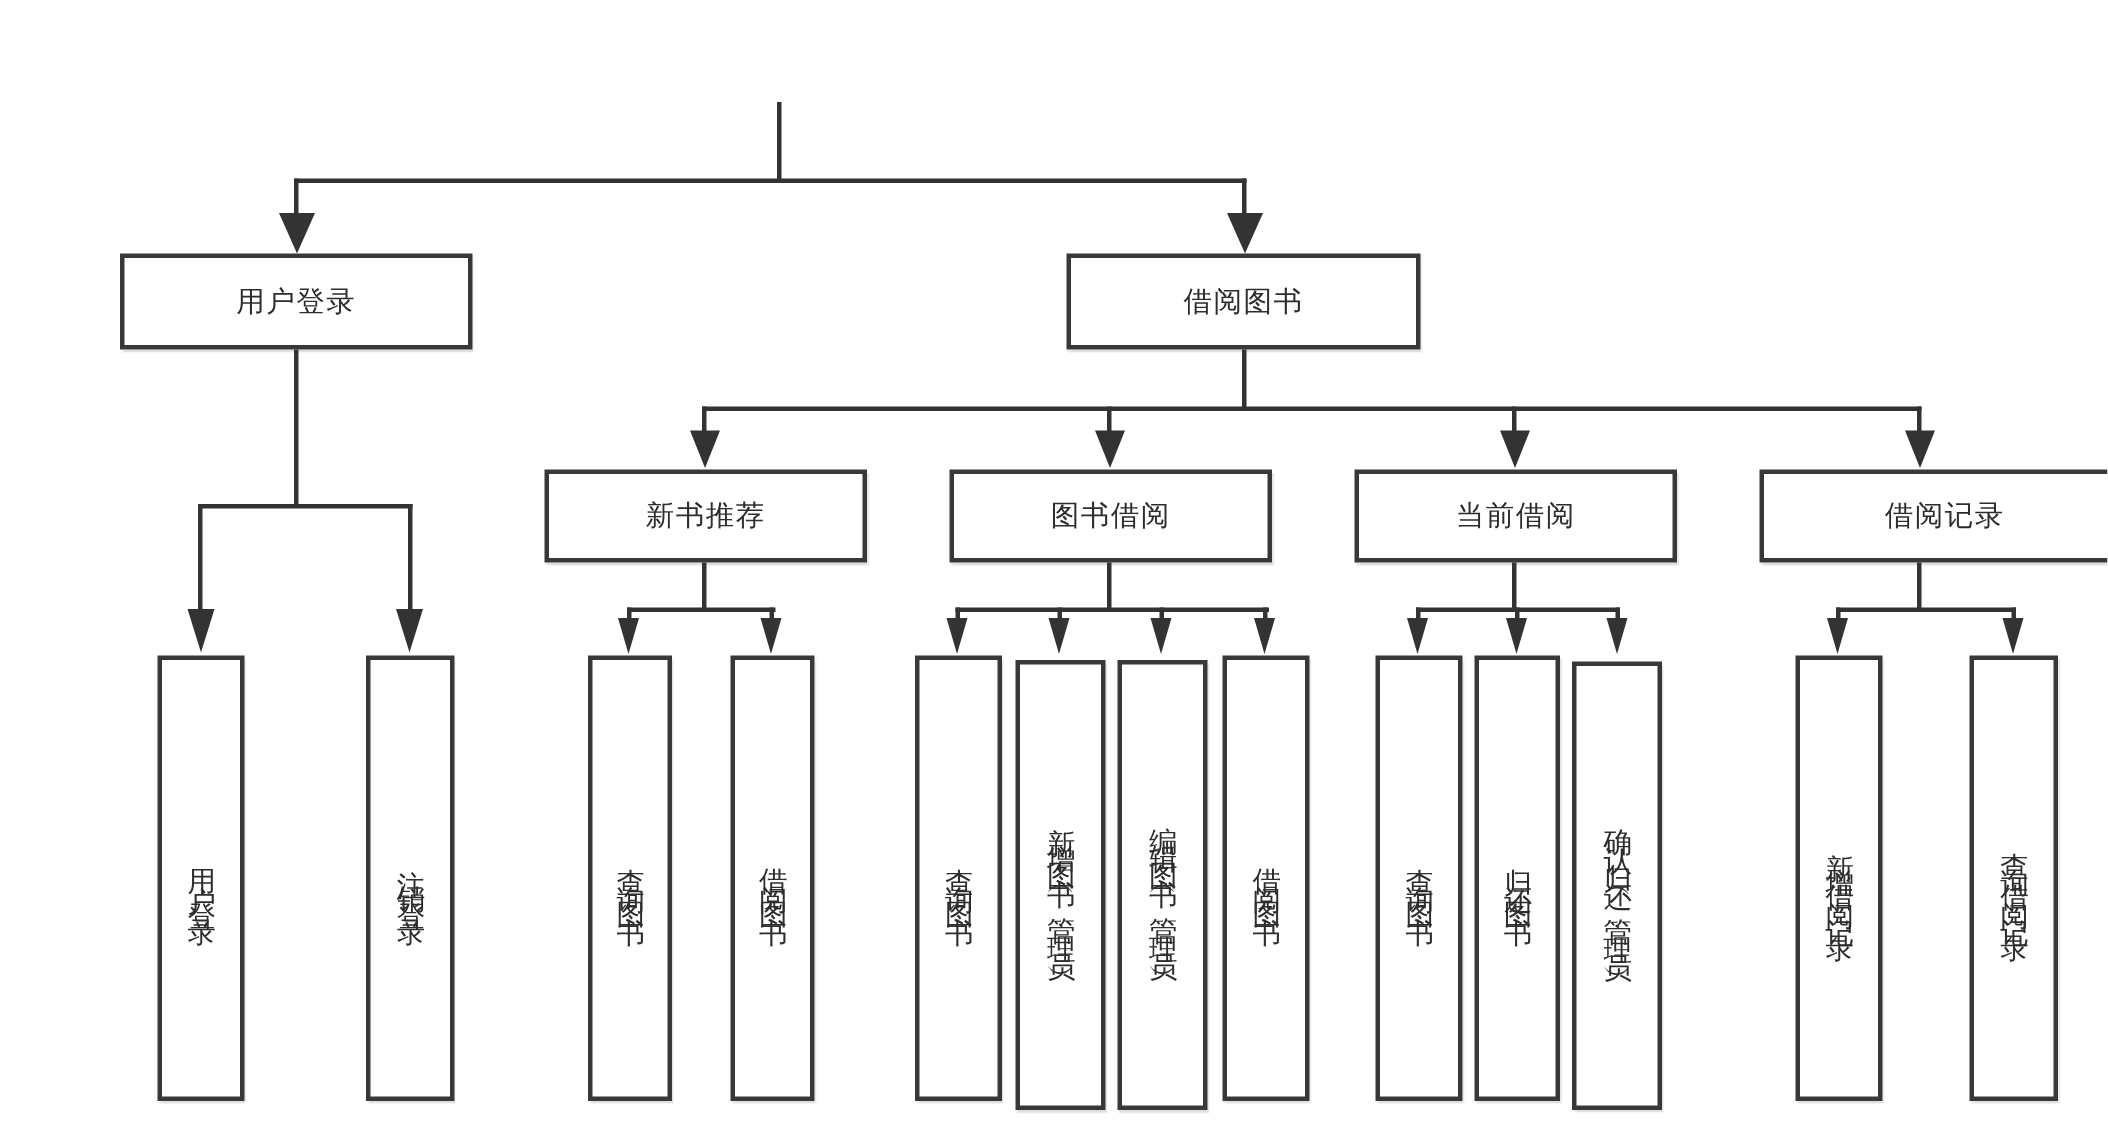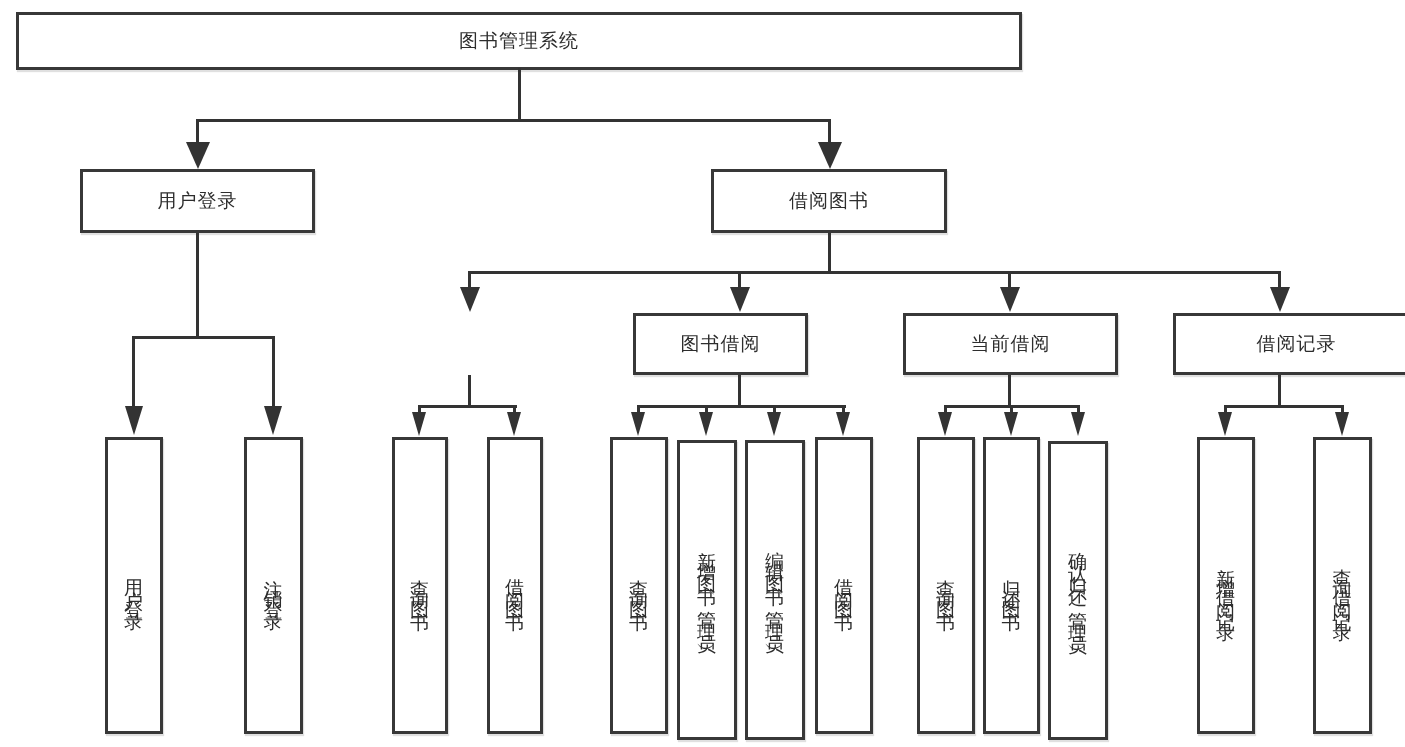--- a/index.html
+++ b/index.html
@@ -57,23 +57,20 @@
     letter-spacing:1px;
     z-index:10;
     white-space:nowrap;
   }
 </style>
 </head>
 <body>
 
 <div id="canvas">
 
-  <div class="hbox" style="left:16px;top:12px;width:1006px;height:58px;">
-    <span>图书管理系统</span>
-  </div>
 
   <div class="vl" style="left:518px;top:68px;height:54px;"></div>
   <div class="hl" style="left:196px;top:119px;width:635px;"></div>
   <div class="vl" style="left:196px;top:119px;height:28px;"></div>
   <div class="arr arr-lg" style="left:186px;top:142px;"></div>
   <div class="vl" style="left:828px;top:119px;height:28px;"></div>
   <div class="arr arr-lg" style="left:818px;top:142px;"></div>
 
   <div class="hbox" style="left:80px;top:169px;width:235px;height:64px;">
     <span>用户登录</span>
@@ -93,21 +90,24 @@
   <div class="hl" style="left:468px;top:271px;width:813px;"></div>
   <div class="vl" style="left:468px;top:271px;height:18px;"></div>
   <div class="arr arr-md" style="left:460px;top:287px;"></div>
   <div class="vl" style="left:738px;top:271px;height:18px;"></div>
   <div class="arr arr-md" style="left:730px;top:287px;"></div>
   <div class="vl" style="left:1008px;top:271px;height:18px;"></div>
   <div class="arr arr-md" style="left:1000px;top:287px;"></div>
   <div class="vl" style="left:1278px;top:271px;height:18px;"></div>
   <div class="arr arr-md" style="left:1270px;top:287px;"></div>
 
-  <div class="hbox" style="left:633px;top:313px;width:175px;height:62px;">
+  <div class="hbox" style="left:363px;top:313px;width:215px;height:62px;">
+    <span>新书推荐</span>
+  </div>
+  <div class="hbox" style="left:633px;top:313px;width:215px;height:62px;">
     <span>图书借阅</span>
   </div>
   <div class="hbox" style="left:903px;top:313px;width:215px;height:62px;">
     <span>当前借阅</span>
   </div>
   <div class="hbox" style="left:1173px;top:313px;width:247px;height:62px;text-align:right;">
     <span>借阅记录</span>
   </div>
 
   <div class="vl" style="left:468px;top:375px;height:33px;"></div>

